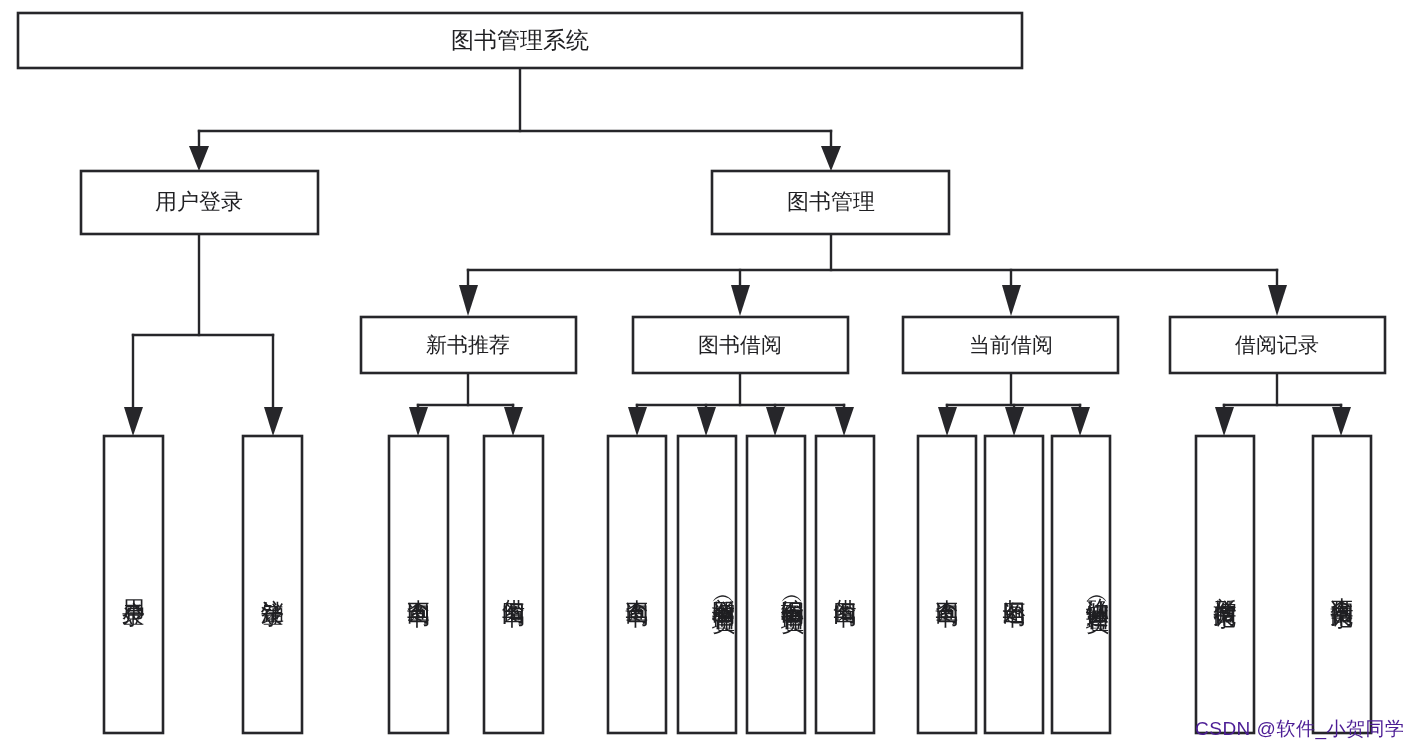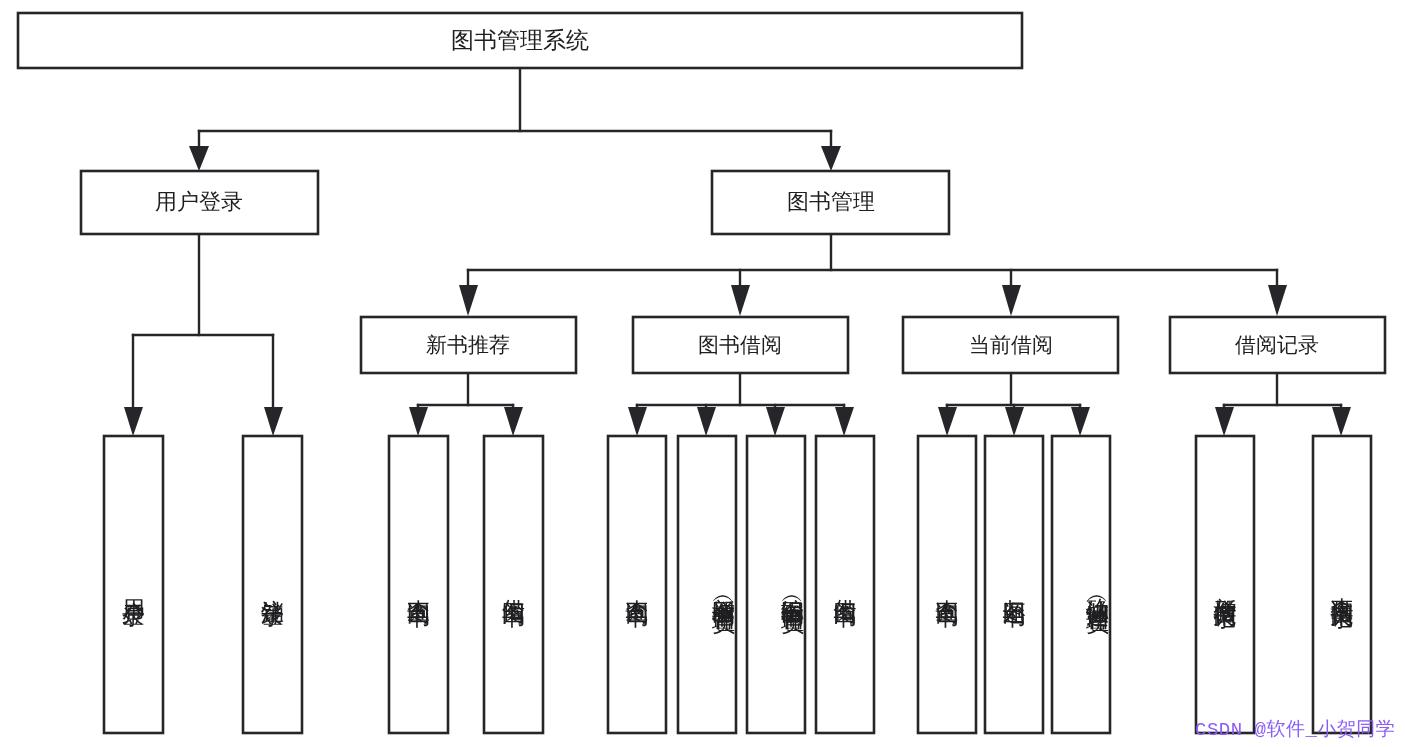--- a/index.html
+++ b/index.html
@@ -62,23 +62,23 @@
     letter-spacing: 2px;
     display: flex;
     align-items: center;
     justify-content: center;
     white-space: nowrap;
     pointer-events: none;
     user-select: none;
   }
   .watermark {
     position: absolute;
-    font-family: Liberation Mono, monospace;
+    font-family: Liberation Sans, sans-serif;
     font-size: 19px;
-    color: #8b5cf6;
+    color: #4c1d95;
     white-space: nowrap;
     letter-spacing: 0.5px;
   }
 </style>
 </head>
 <body>
 
 <div id="diagram-root">
 
   <svg id="diagram-svg" viewBox="0 0 1405 747" xmlns="http://www.w3.org/2000/svg">

